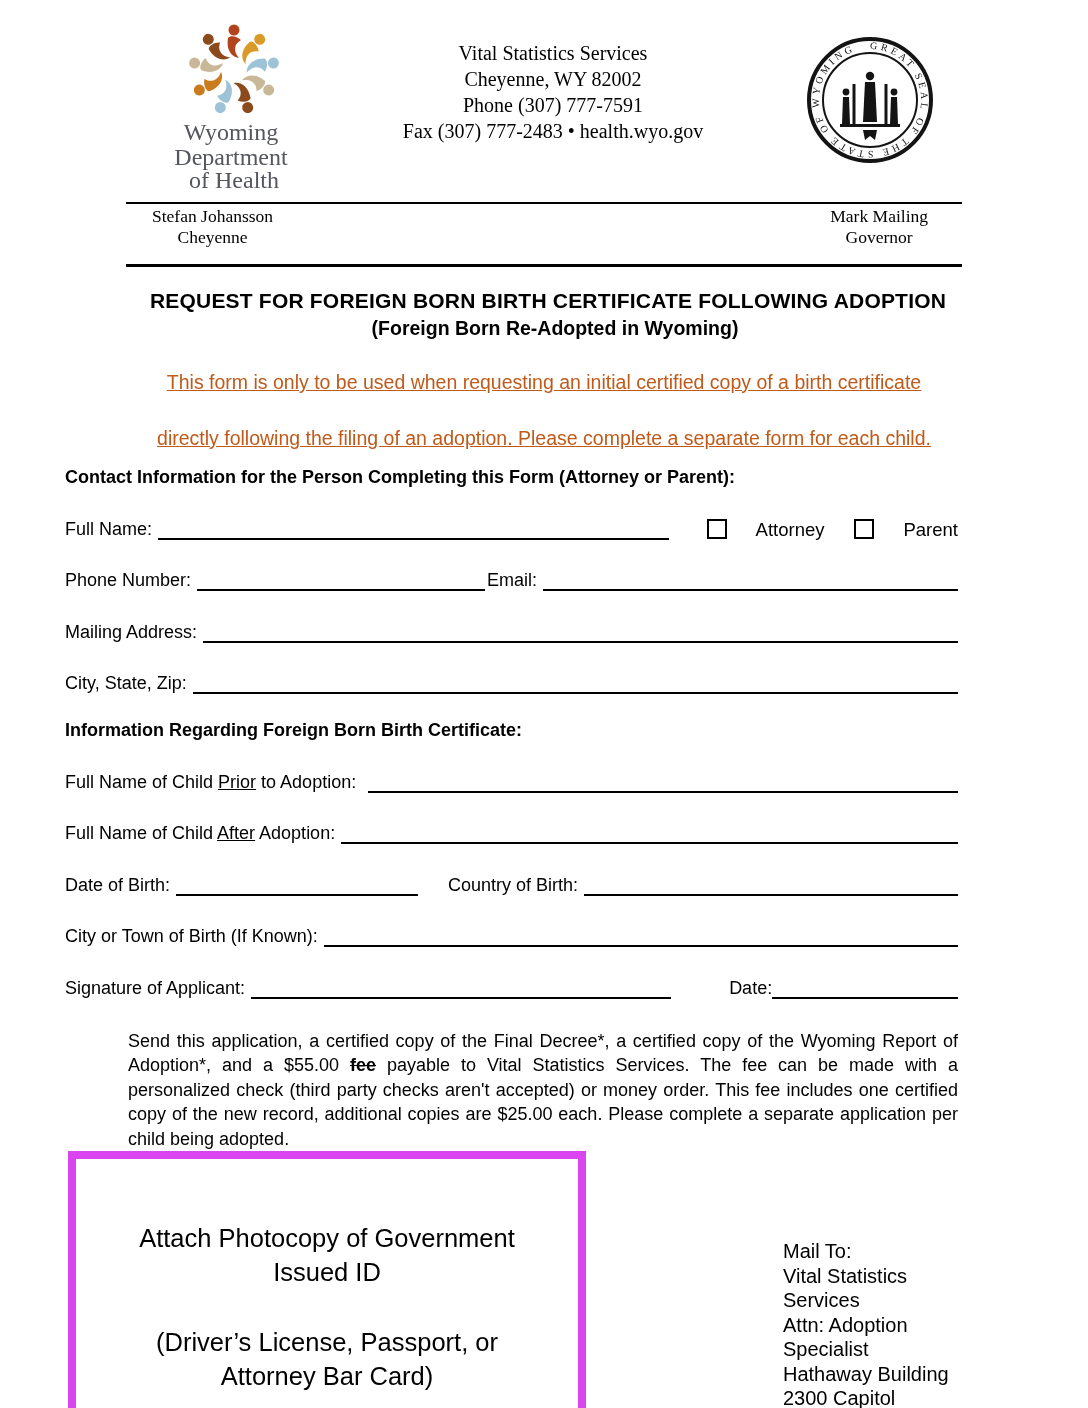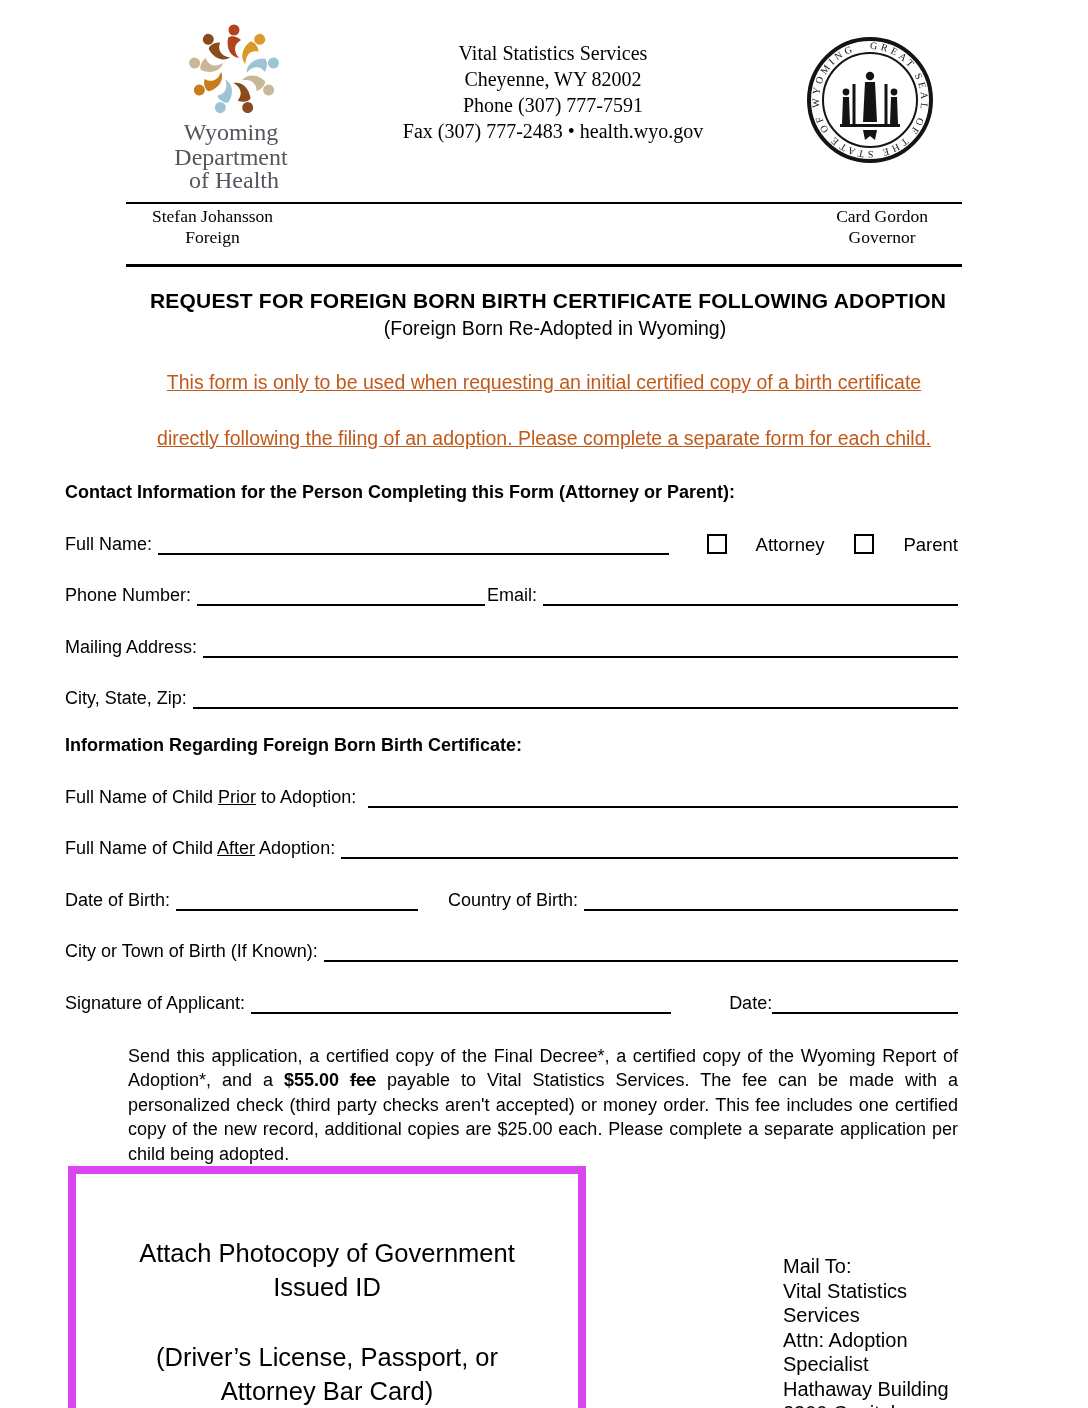--- a/index.html
+++ b/index.html
@@ -17,39 +17,39 @@
   .rule-area{margin:0 126px;}
   .rule-thin{border-top:2px solid #000;margin-top:6px;}
   .rule-thick{border-top:3.5px solid #000;}
   .officials{display:flex;justify-content:space-between;
              font-family:"Liberation Serif",serif;font-size:17.5px;line-height:21px;
              padding:2px 34px 16px 26px;}
   .official{text-align:center;}
   
   .titleblock{text-align:center;margin-top:22px;}
   .title-main{font-size:21px;font-weight:bold;letter-spacing:.2px;padding-left:8px;}
-  .title-sub{font-size:19.5px;font-weight:normal;margin-top:4px;padding-left:22px;}
+  .title-sub{font-size:19.5px;font-weight:bold;margin-top:4px;padding-left:22px;}
   .notice{font-size:19.5px;margin-top:8px;line-height:28px;font-weight:500;}
   .notice div{text-decoration:underline;margin-top:28px;}
   
   .content{margin:0 130px 0 65px;}
-  .sec-heading{font-weight:bold;font-size:18px;margin-top:30px;}
+  .sec-heading{font-weight:bold;font-size:18px;margin-top:15px;}
   .sec-heading2{font-weight:bold;font-size:18px;margin-top:26px;}
   .frow{display:flex;align-items:flex-end;margin-top:28.5px;font-size:18px;
         line-height:21px;white-space:nowrap;}
   .wline{border-bottom:2px solid #000;height:21px;margin-left:6px;}
   .grow{flex:1;}
   .u{text-decoration:underline;}
   .cbgroup{display:flex;align-items:center;margin-left:38px;gap:30px;font-size:18.5px;}
   .cb{display:flex;align-items:center;gap:22px;}
   .cbbox{width:16px;height:16px;border:2.5px solid #000;margin-right:7px;flex:none;}
   
   .para{margin:30px 0 0 63px;width:830px;font-size:18px;line-height:24.5px;
         text-align:justify;}
-  .bold{font-weight:bold;}
+  .bold{font-weight:normal;}
   .strike{font-weight:bold;text-decoration:line-through;}
   
   .bottom{display:flex;margin-top:0px;}
   .idbox{width:502px;height:296px;border:8px solid #d946ef;margin-left:3px;flex:none;
          text-align:center;font-size:25.5px;line-height:34px;}
   .idbox .t1{margin-top:62px;padding:0 40px;}
   .idbox .t2{margin-top:36px;padding:0 60px;}
   .mailto{margin-left:197px;margin-top:88px;font-size:20px;line-height:24.5px;}
   svg text{font-family:"Liberation Serif",serif;}
 </style>
@@ -138,24 +138,24 @@
         </g>
       </svg>
     </div>
   </div>
 
   <div class="rule-area">
     <div class="rule-thin"></div>
     <div class="officials">
       <div class="official">
         <div>Stefan Johansson</div>
-        <div>Foreign</div>
+        <div>Cheyenne</div>
       </div>
       <div class="official">
-        <div>Card Gordon</div>
+        <div>Mark Mailing</div>
         <div>Governor</div>
       </div>
     </div>
     <div class="rule-thick"></div>
   </div>
 
   <div class="titleblock">
     <div class="title-main">REQUEST FOR FOREIGN BORN BIRTH CERTIFICATE FOLLOWING ADOPTION</div>
     <div class="title-sub">(Foreign Born Re-Adopted in Wyoming)</div>
     <div class="notice" id="notice" style="color: rgb(192, 90, 26);">

